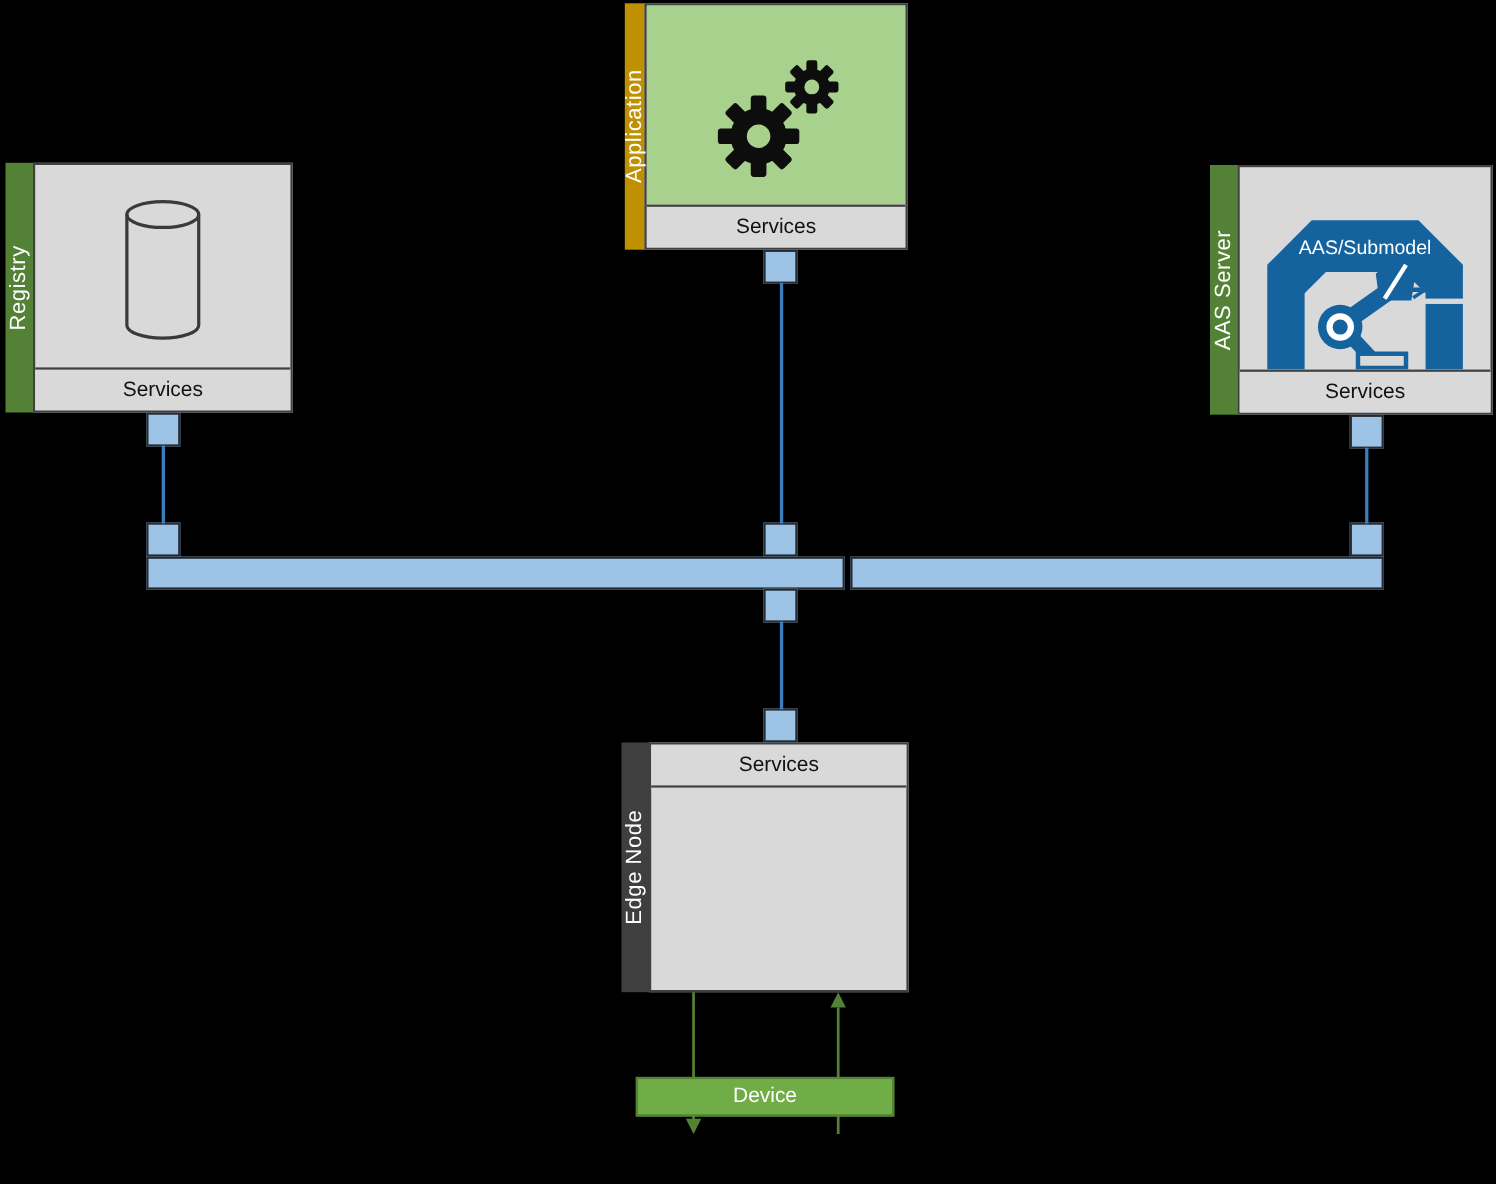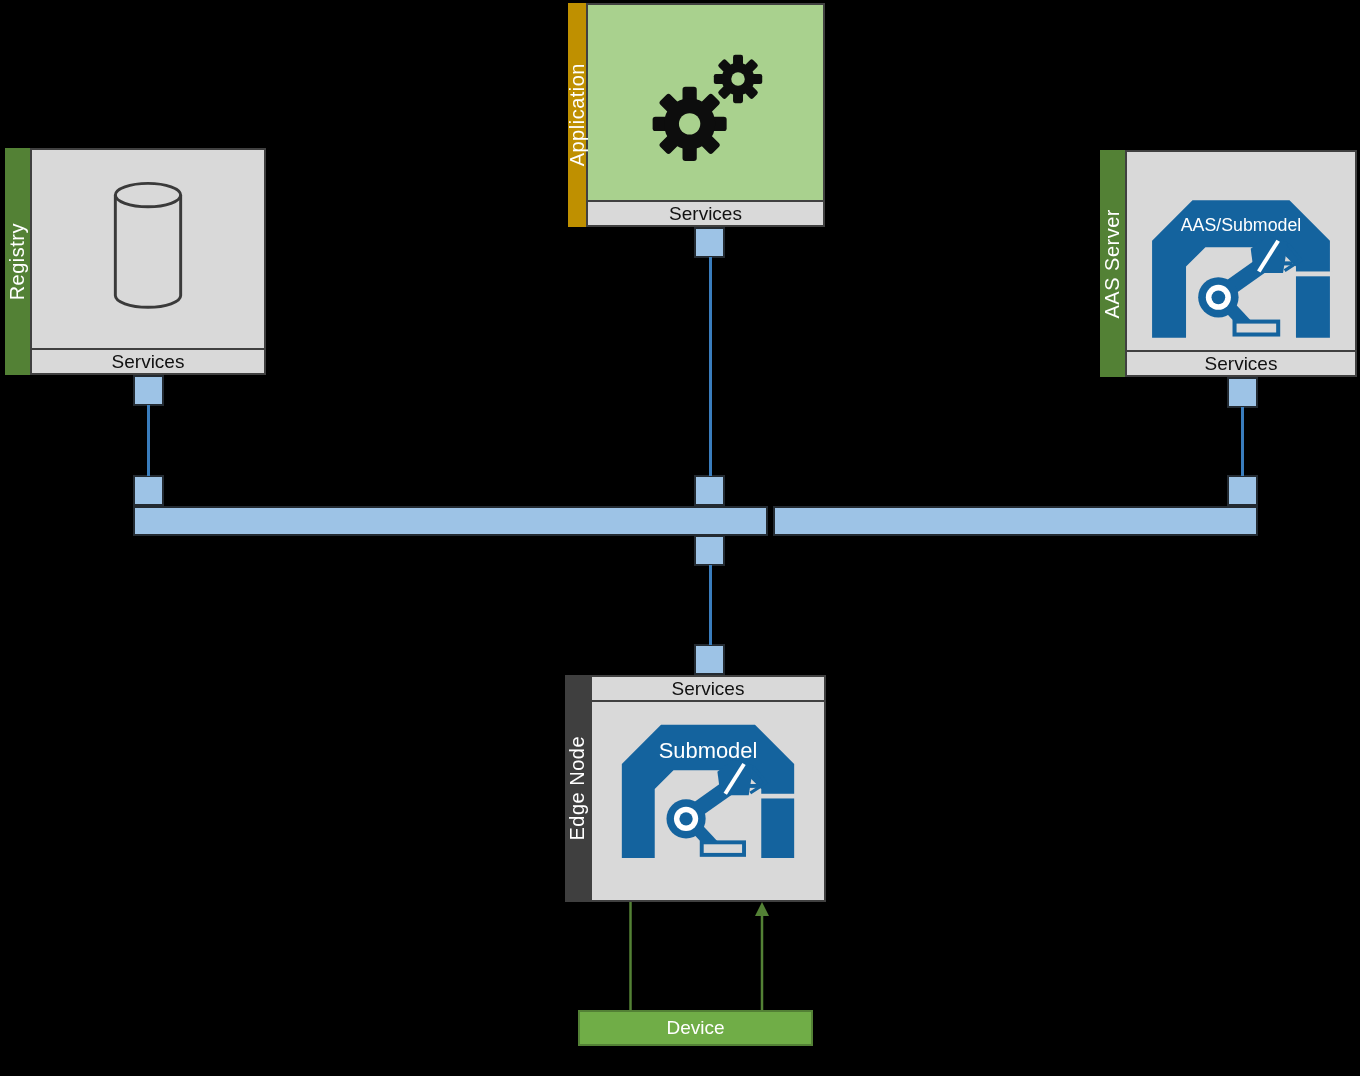--- a/index.html
+++ b/index.html
@@ -14,21 +14,21 @@
   .lbar.gold{background:#bf9000;}
   .lbar.dark{background:#3f3f3f;}
   .vtext{
     writing-mode:vertical-rl;transform:rotate(180deg);
     color:#fff;font-size:20px;letter-spacing:.5px;white-space:nowrap;
   }
   .mbox{flex:1;border:2px solid #404040;background:#d9d9d9;display:flex;flex-direction:column;box-sizing:border-box;}
   .content{flex:1;display:flex;justify-content:center;align-items:flex-start;overflow:hidden;text-align:center;}
   .content.appgreen{background:#a9d18e;}
   .services{
-    height:25px;border-top:2px solid #404040;background:#d9d9d9;
+    height:39px;border-top:2px solid #404040;background:#d9d9d9;
     display:flex;align-items:center;justify-content:center;
     font-size:19px;color:#111;box-sizing:border-box;flex:none;
   }
   .services.top{border-top:none;border-bottom:2px solid #404040;}
   .bus{position:absolute;height:30px;background:#9dc3e6;border:2px solid #232a31;box-sizing:border-box;}
   .sq{position:absolute;width:31px;height:31px;background:#9dc3e6;border:2px solid #232a31;box-sizing:border-box;}
   .vline{position:absolute;width:3px;background:#3a7dbd;}
   .device{
     position:absolute;background:#70ad47;border:2px solid #538135;box-sizing:border-box;
     display:flex;align-items:center;justify-content:center;color:#fff;font-size:19px;
@@ -130,37 +130,20 @@
   </div>
 
   <div class="module" style="left:565px;top:675px;width:261px;height:227px;">
     <div class="lbar dark">
       <span class="vtext">Edge Node</span>
     </div>
     <div class="mbox">
       <div class="services top">
         <span>Services</span>
       </div>
-      <div class="content">
-        <svg width="188" height="141" viewBox="0 0 240 180" style="margin-top:15px">
-          <path class="arch-blue" d="M10,180 V60 L60,10 H180 L230,60 V180 H188 V92 L164,68 H76 L52,92 V180 Z"></path>
-          <rect x="186" y="98" width="48" height="6" fill="#d9d9d9"></rect>
-          <line x1="154" y1="88" x2="184" y2="88" stroke="#14639e" stroke-width="5"></line>
-          <line x1="128" y1="166" x2="100" y2="136" stroke="#14639e" stroke-width="16"></line>
-          <rect x="112" y="160" width="54" height="16" fill="#d9d9d9" stroke="#14639e" stroke-width="5"></rect>
-          <line x1="98" y1="124" x2="146" y2="90" stroke="#14639e" stroke-width="20"></line>
-          <polygon points="136,100 132,70 152,54 178,62 172,100" fill="#14639e"></polygon>
-          <line x1="142" y1="98" x2="166" y2="60" stroke="#ffffff" stroke-width="5"></line>
-          <path d="M178,64 L194,84 L174,97" fill="none" stroke="#14639e" stroke-width="4"></path>
-          <circle cx="92" cy="130" r="25" fill="#14639e"></circle>
-          <circle cx="92" cy="130" r="15.5" fill="#ffffff"></circle>
-          <circle cx="92" cy="130" r="8.5" fill="#14639e"></circle>
-          <text x="120" y="52" class="archlabel" font-size="28">Submodel</text>
-        </svg>
-      </div>
     </div>
   </div>
 
   <div class="bus" style="left:133px;top:506px;width:635px;"></div>
   <div class="bus" style="left:773px;top:506px;width:485px;"></div>
 
   <div class="sq" style="left:133px;top:375px;"></div>
   <div class="sq" style="left:133px;top:475px;"></div>
   <div class="sq" style="left:694px;top:227px;"></div>
   <div class="sq" style="left:694px;top:475px;"></div>
@@ -176,17 +159,17 @@
 
   <svg style="position:absolute;left:615px;top:900px;" width="170" height="133" viewBox="0 0 170 133">
     <g stroke="#538135" fill="#538135">
       <line x1="15.5" y1="2" x2="15.5" y2="119" stroke-width="2.5"></line>
       <polygon points="15.5,131 8.5,117 22.5,117" stroke="none"></polygon>
       <line x1="147" y1="131" x2="147" y2="16" stroke-width="2.5"></line>
       <polygon points="147,2 140,16 154,16" stroke="none"></polygon>
     </g>
   </svg>
 
-  <div class="device" style="left:578px;top:1010px;width:235px;height:36px;">
+  <div class="device" style="left:578px;top:979px;width:235px;height:36px;">
     <span>Device</span>
   </div>
 
 </div>
 
 </body></html>

